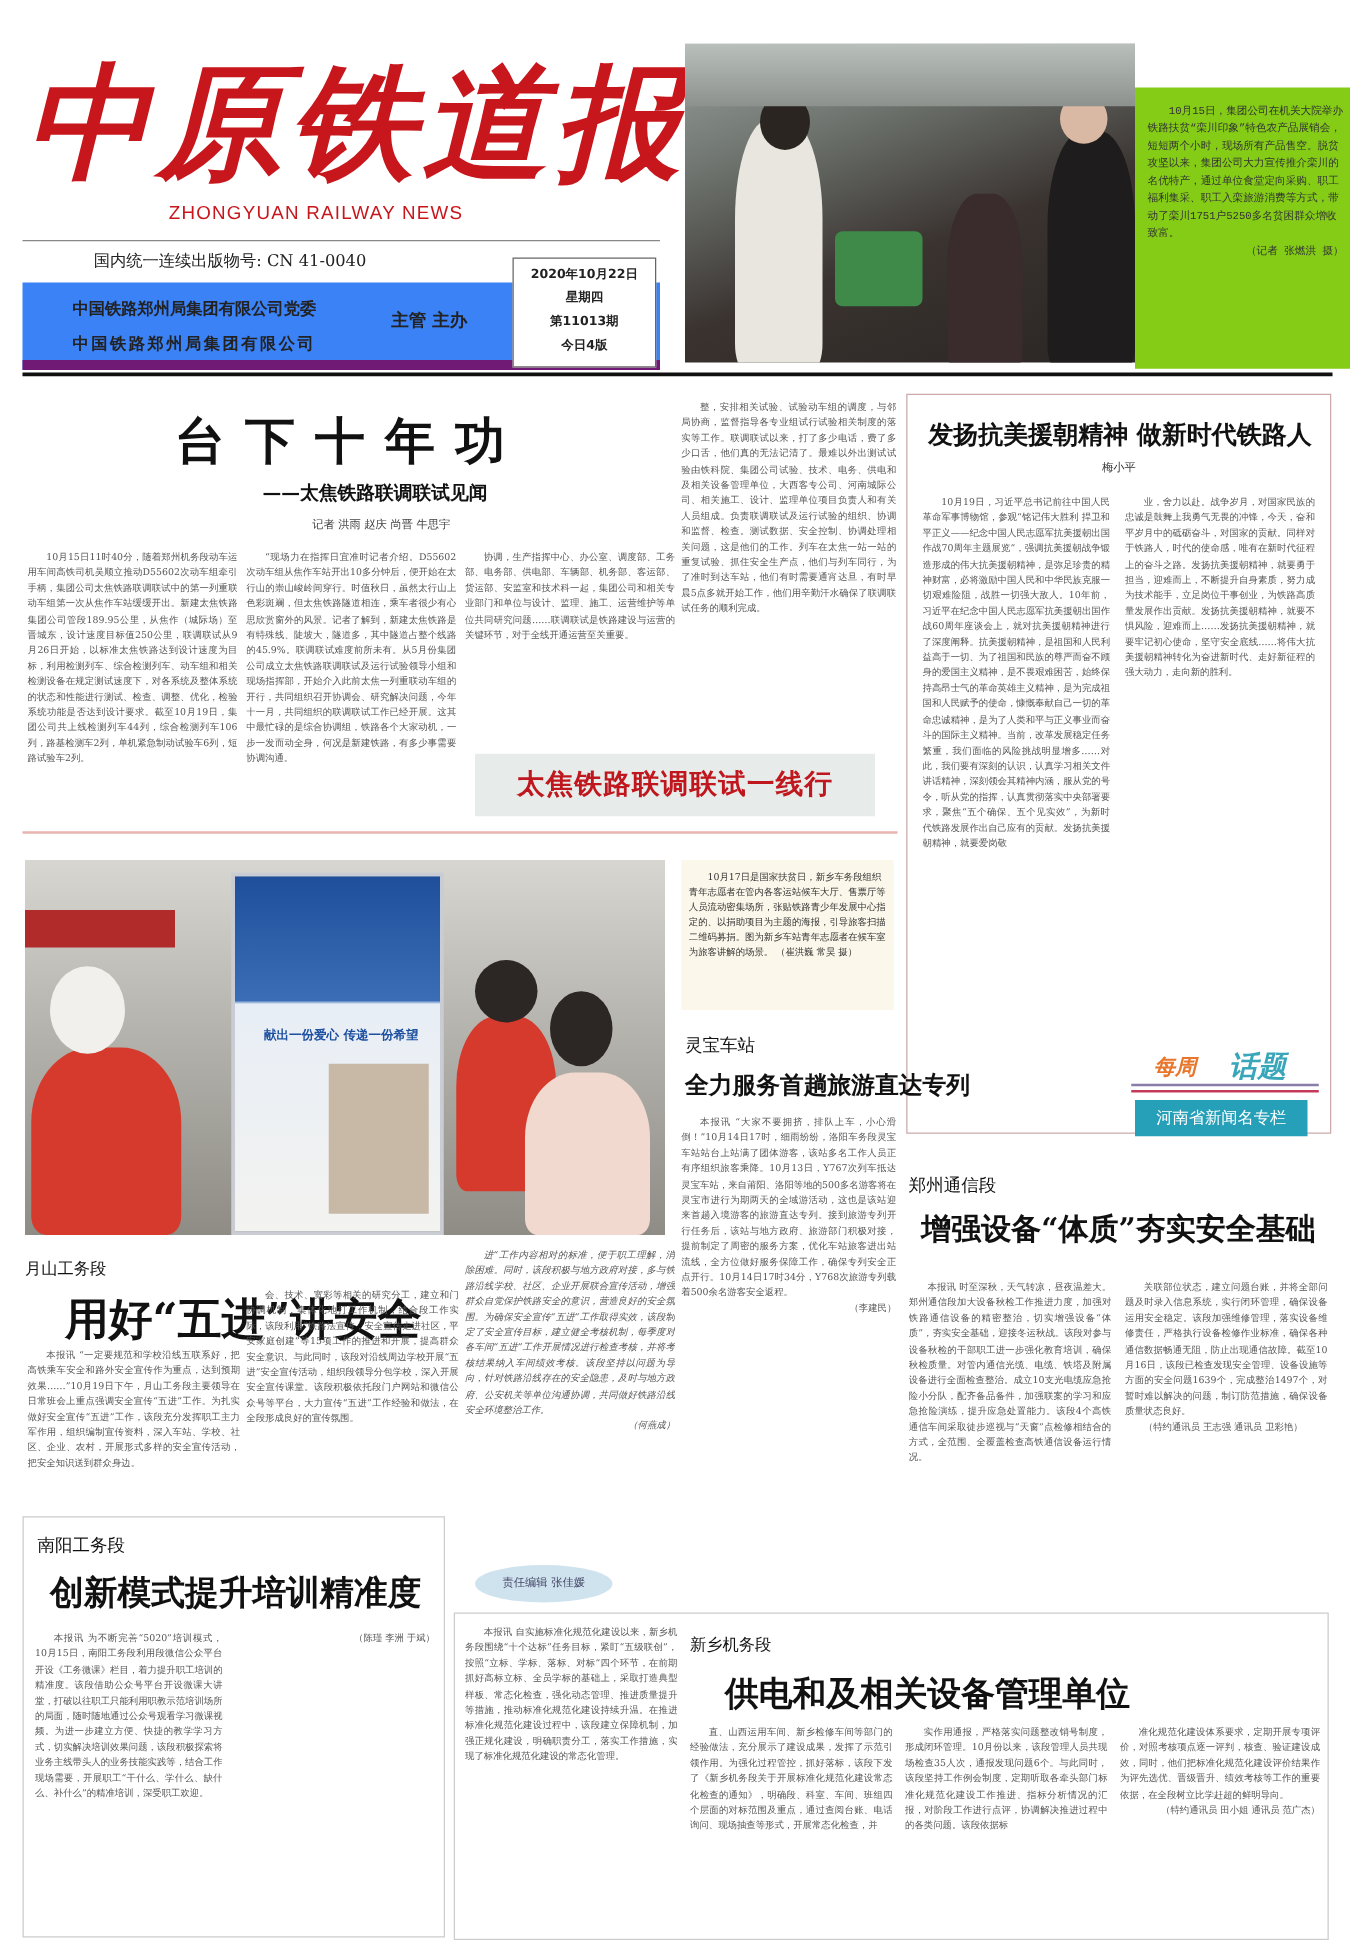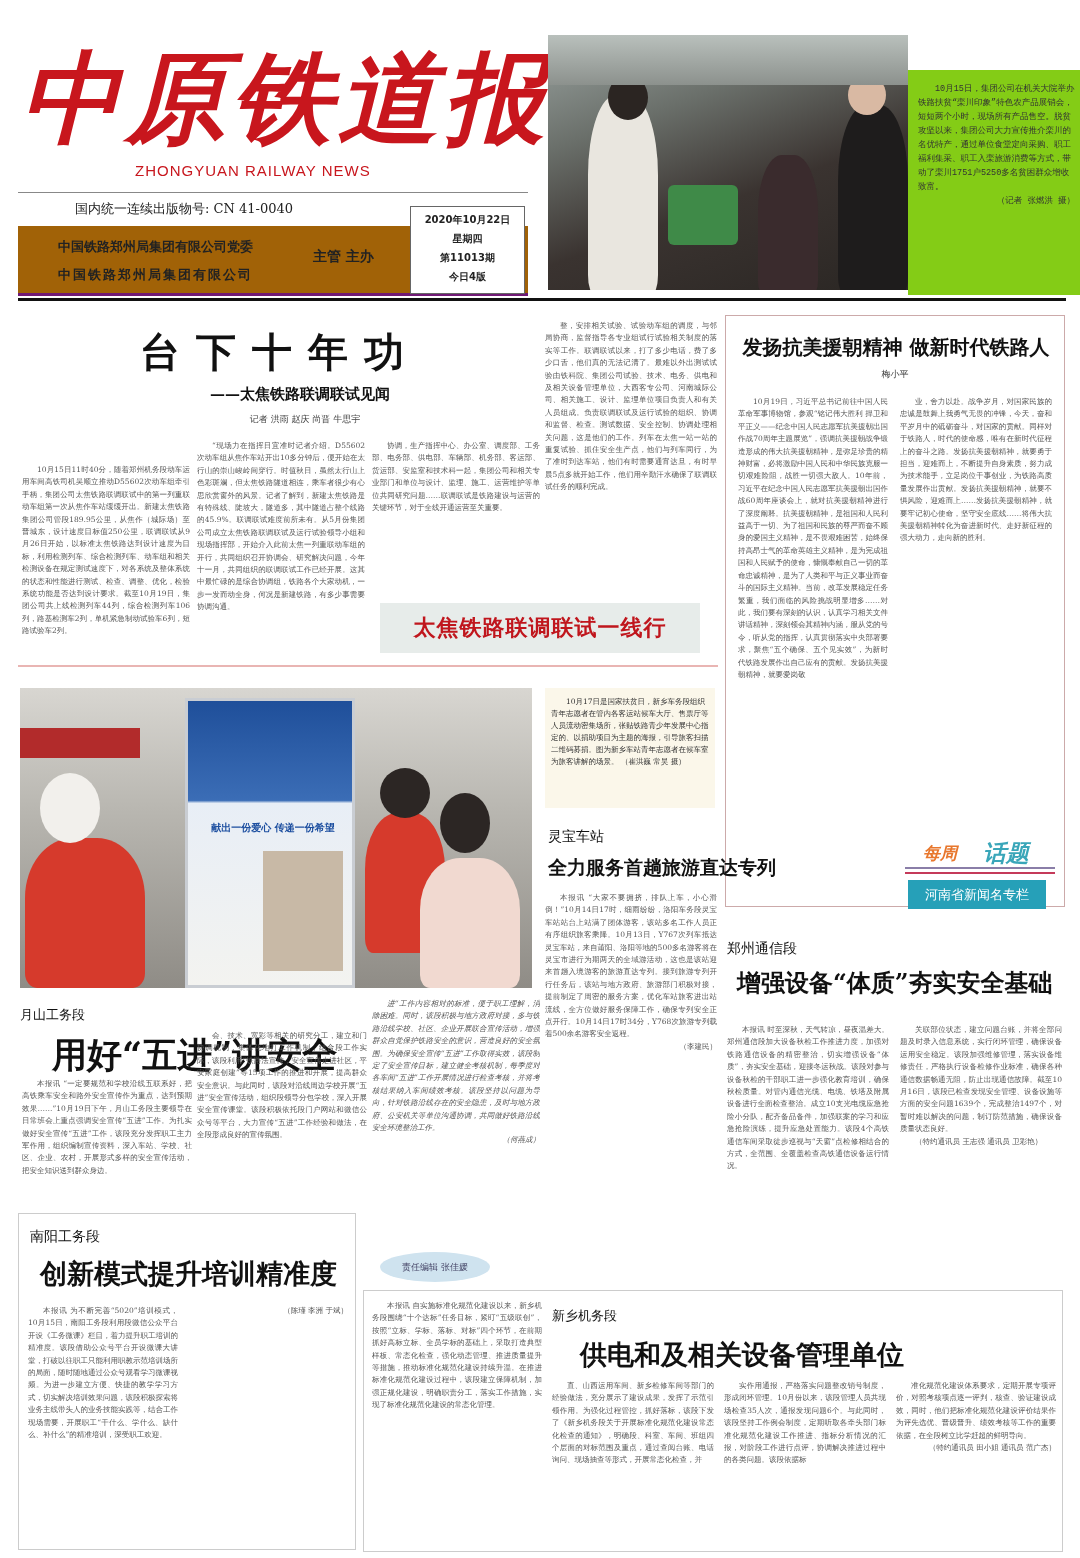--- a/index.html
+++ b/index.html
@@ -2,21 +2,21 @@
 <html><head>
 <meta charset="utf-8">
 <style>
   * { box-sizing: border-box; margin: 0; padding: 0; }
   body { width: 1080px; height: 1558px; background: #ffffff; font-family: "DejaVu Sans", "Liberation Sans", sans-serif; color: #222; position: relative; overflow: hidden; }
   .abs { position: absolute; }
   .masthead-title { left: 20px; top: 28px; width: 510px; height: 140px; color: #c8161d; font-family: "DejaVu Serif", "Liberation Serif", serif; font-size: 100px; font-weight: bold; font-style: italic; letter-spacing: 6px; line-height: 140px; white-space: nowrap; }
   .masthead-en { left: 135px; top: 162px; color: #c8161d; font-family: "Liberation Sans", sans-serif; font-size: 15px; letter-spacing: 1px; }
   .rule-thin { left: 18px; width: 510px; height: 1px; background: #888; }
   .cn-number { left: 75px; top: 200px; font-size: 13px; color: #222; font-family: "DejaVu Serif", serif; }
-  .publisher-band { left: 18px; top: 226px; width: 510px; height: 70px; background: #a16207; border-bottom: 3px solid #701a75; }
+  .publisher-band { left: 18px; top: 226px; width: 510px; height: 70px; background: #3b82f6; border-bottom: 8px solid #701a75; }
   .publisher-line { position: absolute; left: 40px; font-size: 13px; font-weight: bold; color: #222; }
   .publisher-role { position: absolute; left: 295px; top: 22px; font-size: 14px; font-weight: bold; color: #222; }
   .datebox { left: 410px; top: 206px; width: 115px; height: 88px; border: 1px solid #666; background: #fff; text-align: center; font-size: 10px; line-height: 19px; padding-top: 3px; }
   .datebox div { color: #222; font-weight: bold; }
   .photo { overflow: hidden; }
   .photo-top { left: 548px; top: 35px; width: 360px; height: 255px; background: linear-gradient(160deg, #9aa3a0 0%, #6a6f6a 30%, #3a3330 60%, #2a2623 100%); }
   .caption-top { left: 908px; top: 70px; width: 177px; height: 225px; background: #84cc16; padding: 12px 10px; font-size: 8.5px; line-height: 14px; color: #333; font-family: Liberation Mono, monospace; text-indent: 2em; }
   .caption-top .credit { text-align: right; text-indent: 0; }
   .rule-thick { height: 3px; background: #111; }
   .headline-main { left: 100px; top: 325px; width: 360px; font-size: 40px; font-weight: bold; letter-spacing: 16px; color: #111; text-align: center; }
@@ -75,21 +75,21 @@
 </div>
 <div class="abs caption-top">
   <p>10月15日，集团公司在机关大院举办铁路扶贫“栾川印象”特色农产品展销会，短短两个小时，现场所有产品售空。脱贫攻坚以来，集团公司大力宣传推介栾川的名优特产，通过单位食堂定向采购、职工福利集采、职工入栾旅游消费等方式，带动了栾川1751户5250多名贫困群众增收致富。</p>
   <p class="credit">（记者 张燃洪 摄）</p>
 </div>
 <div class="abs rule-thick" style="left:18px;top:298px;width:1048px;"></div>
 
 <div class="abs headline-main">台下十年功</div>
 <div class="abs subhead">——太焦铁路联调联试见闻</div>
 <div class="abs byline">记者 洪雨 赵庆 尚晋 牛思宇</div>
-<div class="abs body-col" style="left:22px;top:440px;width:168px;height:240px;margin-top:24px;">
+<div class="abs body-col" style="left:22px;top:440px;width:168px;height:240px;">
     <p>10月15日11时40分，随着郑州机务段动车运用车间高铁司机吴顺立推动D55602次动车组牵引手柄，集团公司太焦铁路联调联试中的第一列重联动车组第一次从焦作车站缓缓开出。新建太焦铁路集团公司管段189.95公里，从焦作（城际场）至晋城东，设计速度目标值250公里，联调联试从9月26日开始，以标准太焦铁路达到设计速度为目标，利用检测列车、综合检测列车、动车组和相关检测设备在规定测试速度下，对各系统及整体系统的状态和性能进行测试、检查、调整、优化，检验系统功能是否达到设计要求。截至10月19日，集团公司共上线检测列车44列，综合检测列车106列，路基检测车2列，单机紧急制动试验车6列，短路试验车2列。</p>
   </div>
 <div class="abs body-col" style="left:197px;top:440px;width:168px;height:240px;">
     <p>“现场力在指挥日宜准时记者介绍。D55602次动车组从焦作车站开出10多分钟后，便开始在太行山的崇山峻岭间穿行。时值秋日，虽然太行山上色彩斑斓，但太焦铁路隧道相连，乘车者很少有心思欣赏窗外的风景。记者了解到，新建太焦铁路是有特殊线、陡坡大，隧道多，其中隧道占整个线路的45.9%。联调联试难度前所未有。从5月份集团公司成立太焦铁路联调联试及运行试验领导小组和现场指挥部，开始介入此前太焦一列重联动车组的开行，共同组织召开协调会、研究解决问题，今年十一月，共同组织的联调联试工作已经开展。这其中最忙碌的是综合协调组，铁路各个大家动机，一步一发而动全身，何况是新建铁路，有多少事需要协调沟通。</p>
   </div>
 <div class="abs body-col" style="left:372px;top:440px;width:168px;height:150px;">
     <p>协调，生产指挥中心、办公室、调度部、工务部、电务部、供电部、车辆部、机务部、客运部、货运部、安监室和技术科一起，集团公司和相关专业部门和单位与设计、监理、施工、运营维护等单位共同研究问题……联调联试是铁路建设与运营的关键环节，对于全线开通运营至关重要。</p>
   </div>
 <div class="abs body-col" style="left:545px;top:320px;width:172px;height:270px;">
     <p>整，安排相关试验、试验动车组的调度，与邻局协商，监督指导各专业组试行试验相关制度的落实等工作。联调联试以来，打了多少电话，费了多少口舌，他们真的无法记清了。最难以外出测试试验由铁科院、集团公司试验、技术、电务、供电和及相关设备管理单位，大西客专公司、河南城际公司、相关施工、设计、监理单位项目负责人和有关人员组成。负责联调联试及运行试验的组织、协调和监督、检查。测试数据、安全控制、协调处理相关问题，这是他们的工作。列车在太焦一站一站的重复试验、抓住安全生产点，他们与列车同行，为了准时到达车站，他们有时需要通宵达旦，有时早晨5点多就开始工作，他们用辛勤汗水确保了联调联试任务的顺利完成。</p>

